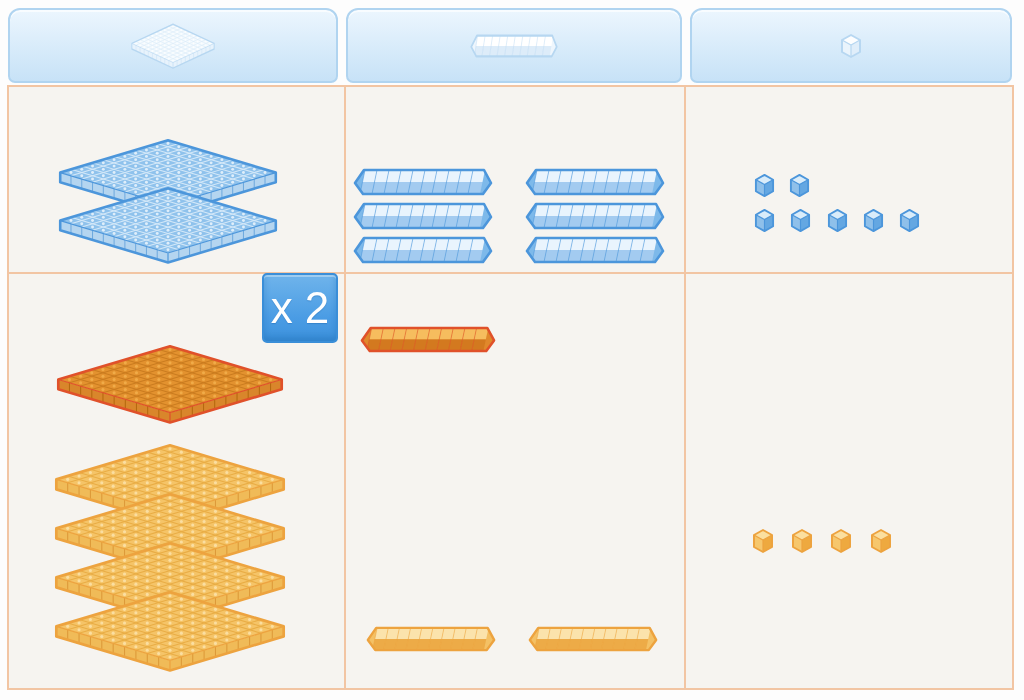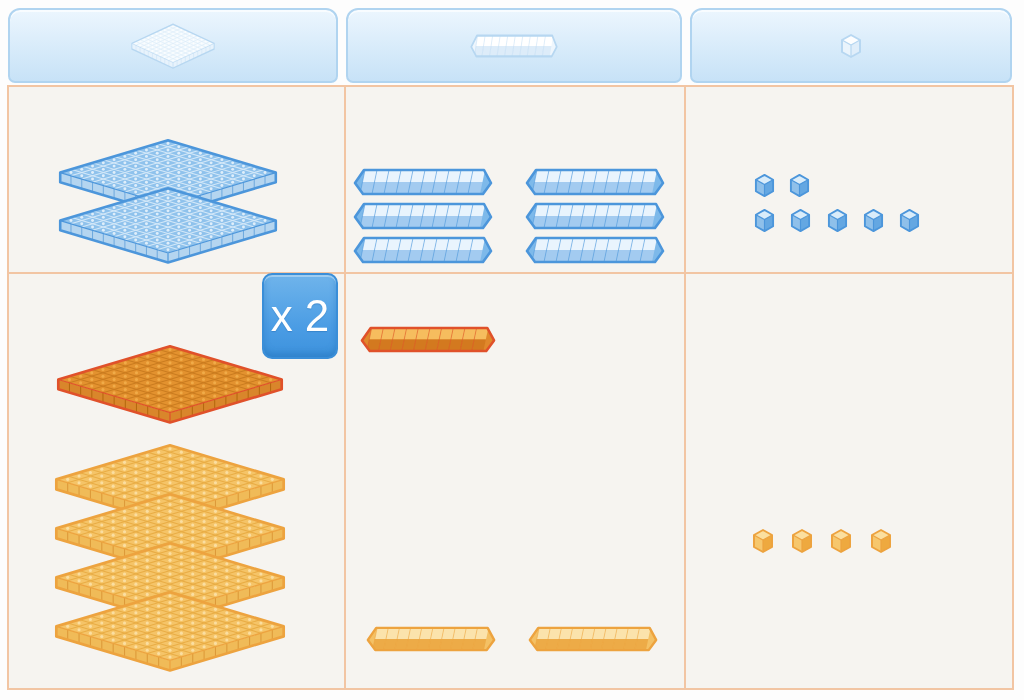--- a/index.html
+++ b/index.html
@@ -18,22 +18,22 @@
   .pv-body{position:absolute;left:0;top:77px;width:1007px;height:605px;box-sizing:border-box;
       background:#f6f4f0;border:2px solid #f2c5a3;}
   .vline{position:absolute;top:0;bottom:0;width:2px;background:#f2c5a3;}
   .v1{left:335px;} .v2{left:675px;}
   .hline{position:absolute;left:0;right:0;top:185px;height:2px;background:#f2c5a3;}
   .cell{position:absolute;}
   .c-r1{top:2px;height:183px;} .c-r2{top:187px;height:414px;}
   .c-c1{left:2px;width:333px;} .c-c2{left:337px;width:338px;} .c-c3{left:677px;width:326px;}
   #block-layer{position:absolute;left:0;top:0;width:1024px;height:700px;pointer-events:none;z-index:5;}
   .block{position:absolute;pointer-events:auto;cursor:grab;line-height:0;}
-  .mult-badge{position:absolute;left:262px;top:273px;width:76px;height:86px;z-index:10;
-      box-sizing:border-box;border:2px solid #3a8ed8;border-radius:10px;
+  .mult-badge{position:absolute;left:262px;top:273px;width:76px;height:70px;z-index:10;
+      box-sizing:border-box;border:2px solid #3a8ed8;border-radius:5px;
       background:linear-gradient(180deg,#6fb4eb 0%,#4a9ce4 65%,#3d92dd 100%);
       box-shadow:inset 0 2px 0 rgba(255,255,255,.35), inset 0 -4px 6px rgba(24,99,168,.35);
       color:#ffffff;font-size:44px;font-weight:400;
       display:flex;align-items:center;justify-content:center;cursor:pointer;
       text-shadow:0 1px 1px rgba(30,100,170,.4);}
 </style>
 </head>
 <body>
 
 <div class="stage">

